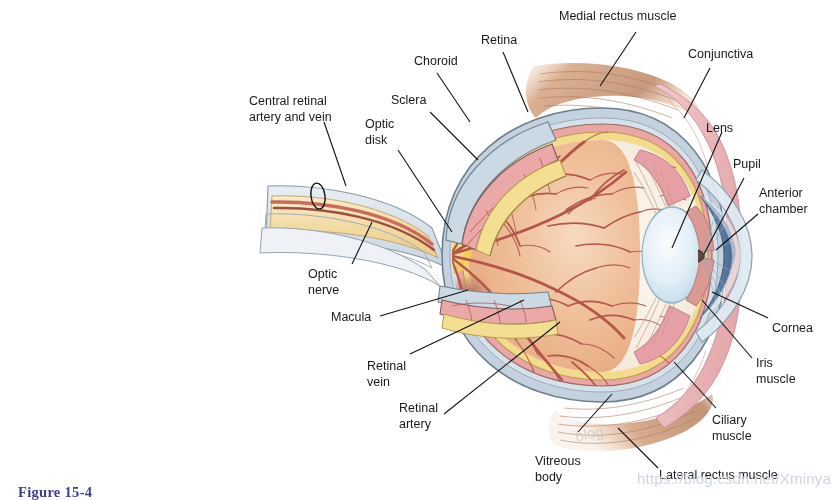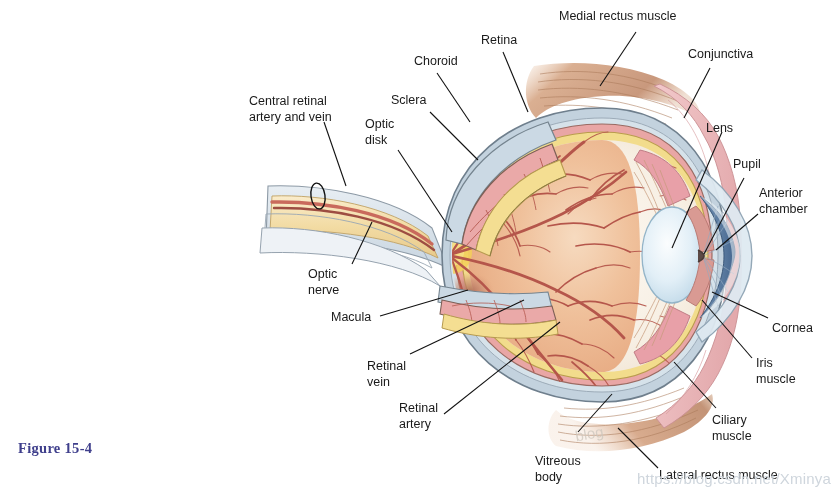--- a/index.html
+++ b/index.html
@@ -29,21 +29,21 @@
     white-space: pre;
   }
   .leader {
     stroke: #111111;
     stroke-width: 1.1;
     fill: none;
   }
   .caption-wrap {
     position: absolute;
     left: 18px;
-    top: 440px;
+    top: 484px;
     display: flex;
     align-items: flex-end;
     gap: 9px;
   }
   .caption-fig {
     font-family: "Liberation Serif", serif;
     font-weight: bold;
     font-size: 14.5px;
     color: #3f3f8c;
     letter-spacing: 0.3px;

